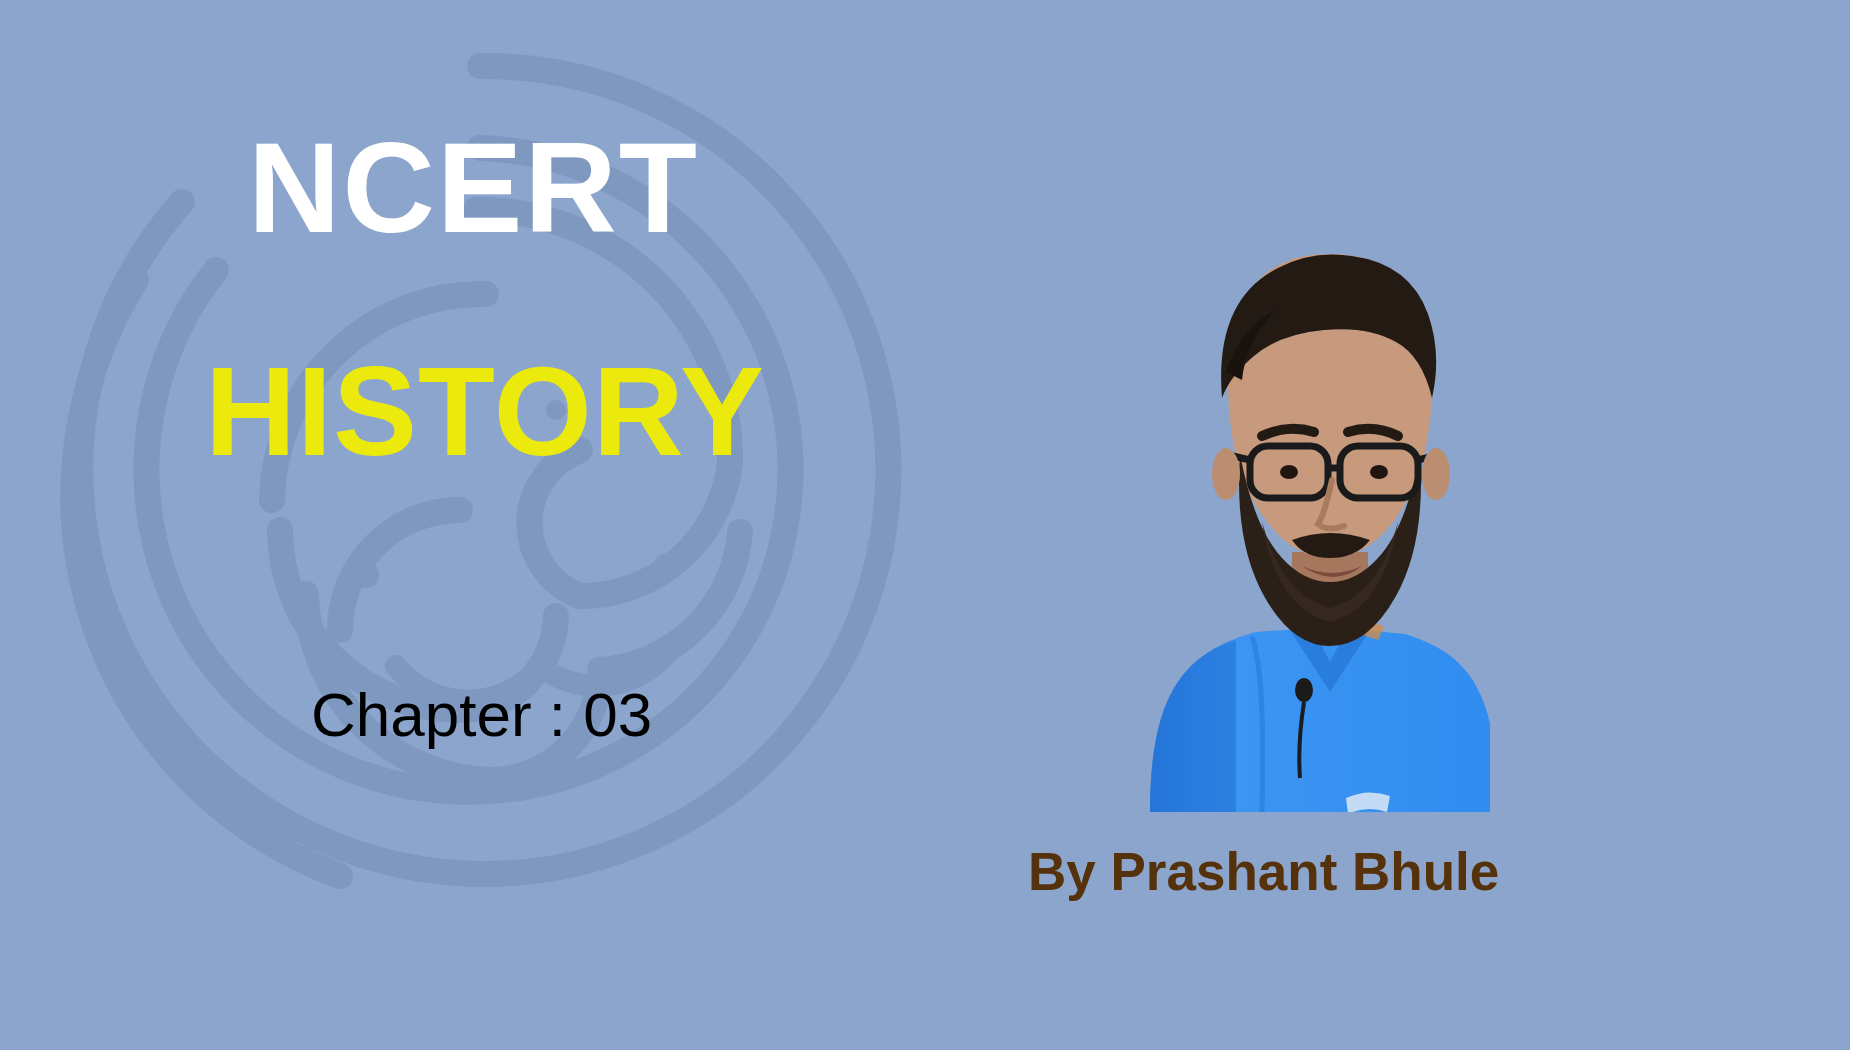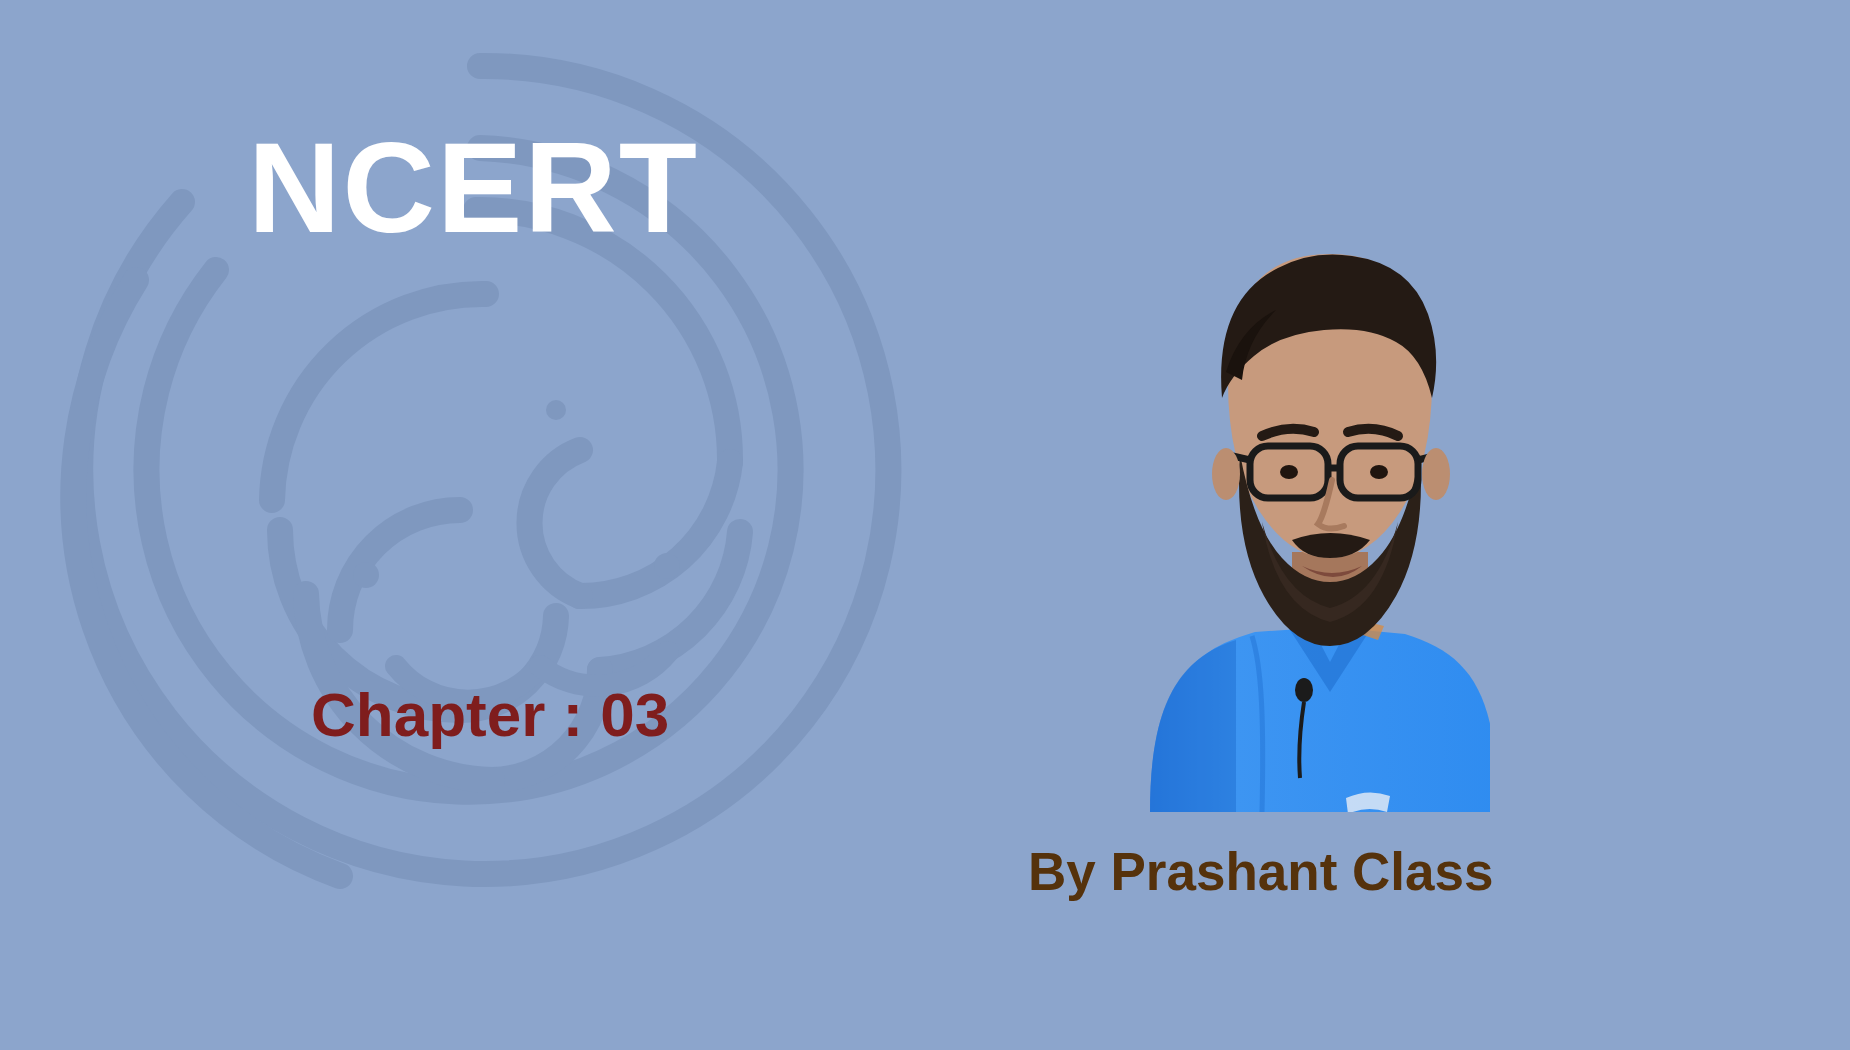--- a/index.html
+++ b/index.html
@@ -31,22 +31,22 @@
     font-size:126px;line-height:1;font-weight:700;
     letter-spacing:1px;color:#ecea0d;white-space:nowrap;
   }
   .t-class{
     position:absolute;left:278px;top:540px;
     font-size:74px;line-height:1;font-weight:700;
     letter-spacing:0px;color:#55320c;white-space:nowrap;
   }
   .t-chapter{
     position:absolute;left:278px;top:684px;
-    font-size:62px;line-height:1;font-weight:700;
-    letter-spacing:0px;color:#7f1d1d;white-space:nowrap;
+    font-size:62px;line-height:1;font-weight:400;
+    letter-spacing:0px;color:#000000;white-space:nowrap;
   }
 
   
   #brand-logo{
     position:absolute;right:18px;top:18px;width:330px;height:128px;
     overflow:hidden;
   }
   #brand-logo svg{display:block;}
 
   
@@ -94,20 +94,21 @@
       <g fill="none" stroke="#7f98bf" stroke-width="22" stroke-linecap="round">
         <path d="M 356 636 A 92 92 0 0 0 500 636"></path>
         <path d="M 500 636 A 92 92 0 0 0 628 622"></path>
       </g>
     </svg>
   </div>
 
 
   <div id="title-block">
     <div class="t-ncert">NCERT</div>
+    <div class="t-history">HISTORY</div>
     <div class="t-chapter">Chapter : 03</div>
   </div>
 
   <div id="presenter">
     <svg viewBox="0 0 490 590" xmlns="http://www.w3.org/2000/svg">
       <defs>
         <linearGradient id="shirtG" x1="0" y1="0" x2="1" y2="0">
           <stop offset="0" stop-color="#2a7ae0"></stop>
           <stop offset="0.25" stop-color="#3d95f2"></stop>
           <stop offset="1" stop-color="#2f8cf0"></stop>
@@ -164,15 +165,15 @@
         <path d="M292 318 q38 -14 78 0 q-14 18 -40 18 q-26 0 -38 -18 z" fill="#241a14"></path>
 
         <path d="M302 344 q30 14 60 0 q-28 22 -60 0 z" fill="#7d4a3c"></path>
 
         <ellipse cx="226" cy="252" rx="14" ry="26" fill="#bb8e71"></ellipse>
         <ellipse cx="436" cy="252" rx="14" ry="26" fill="#bb8e71"></ellipse>
       </g>
     </svg>
   </div>
 
-  <div class="t-byline">By Prashant Class</div>
+  <div class="t-byline">By Prashant Bhule</div>
 
 </div>
 
 </body></html>

